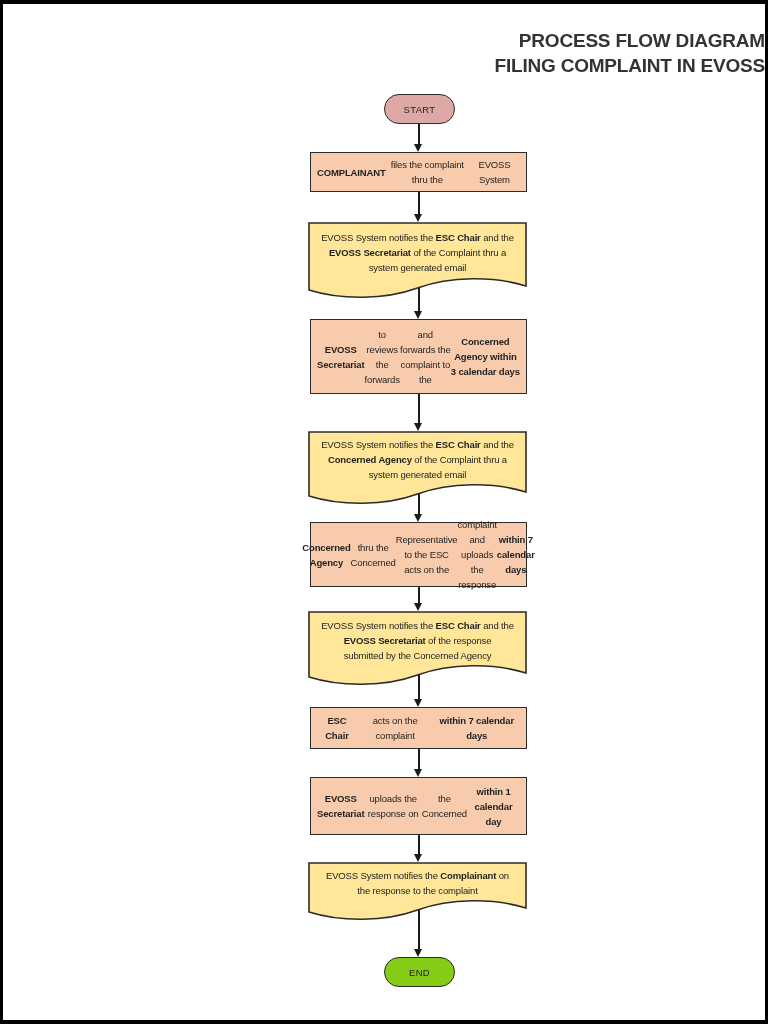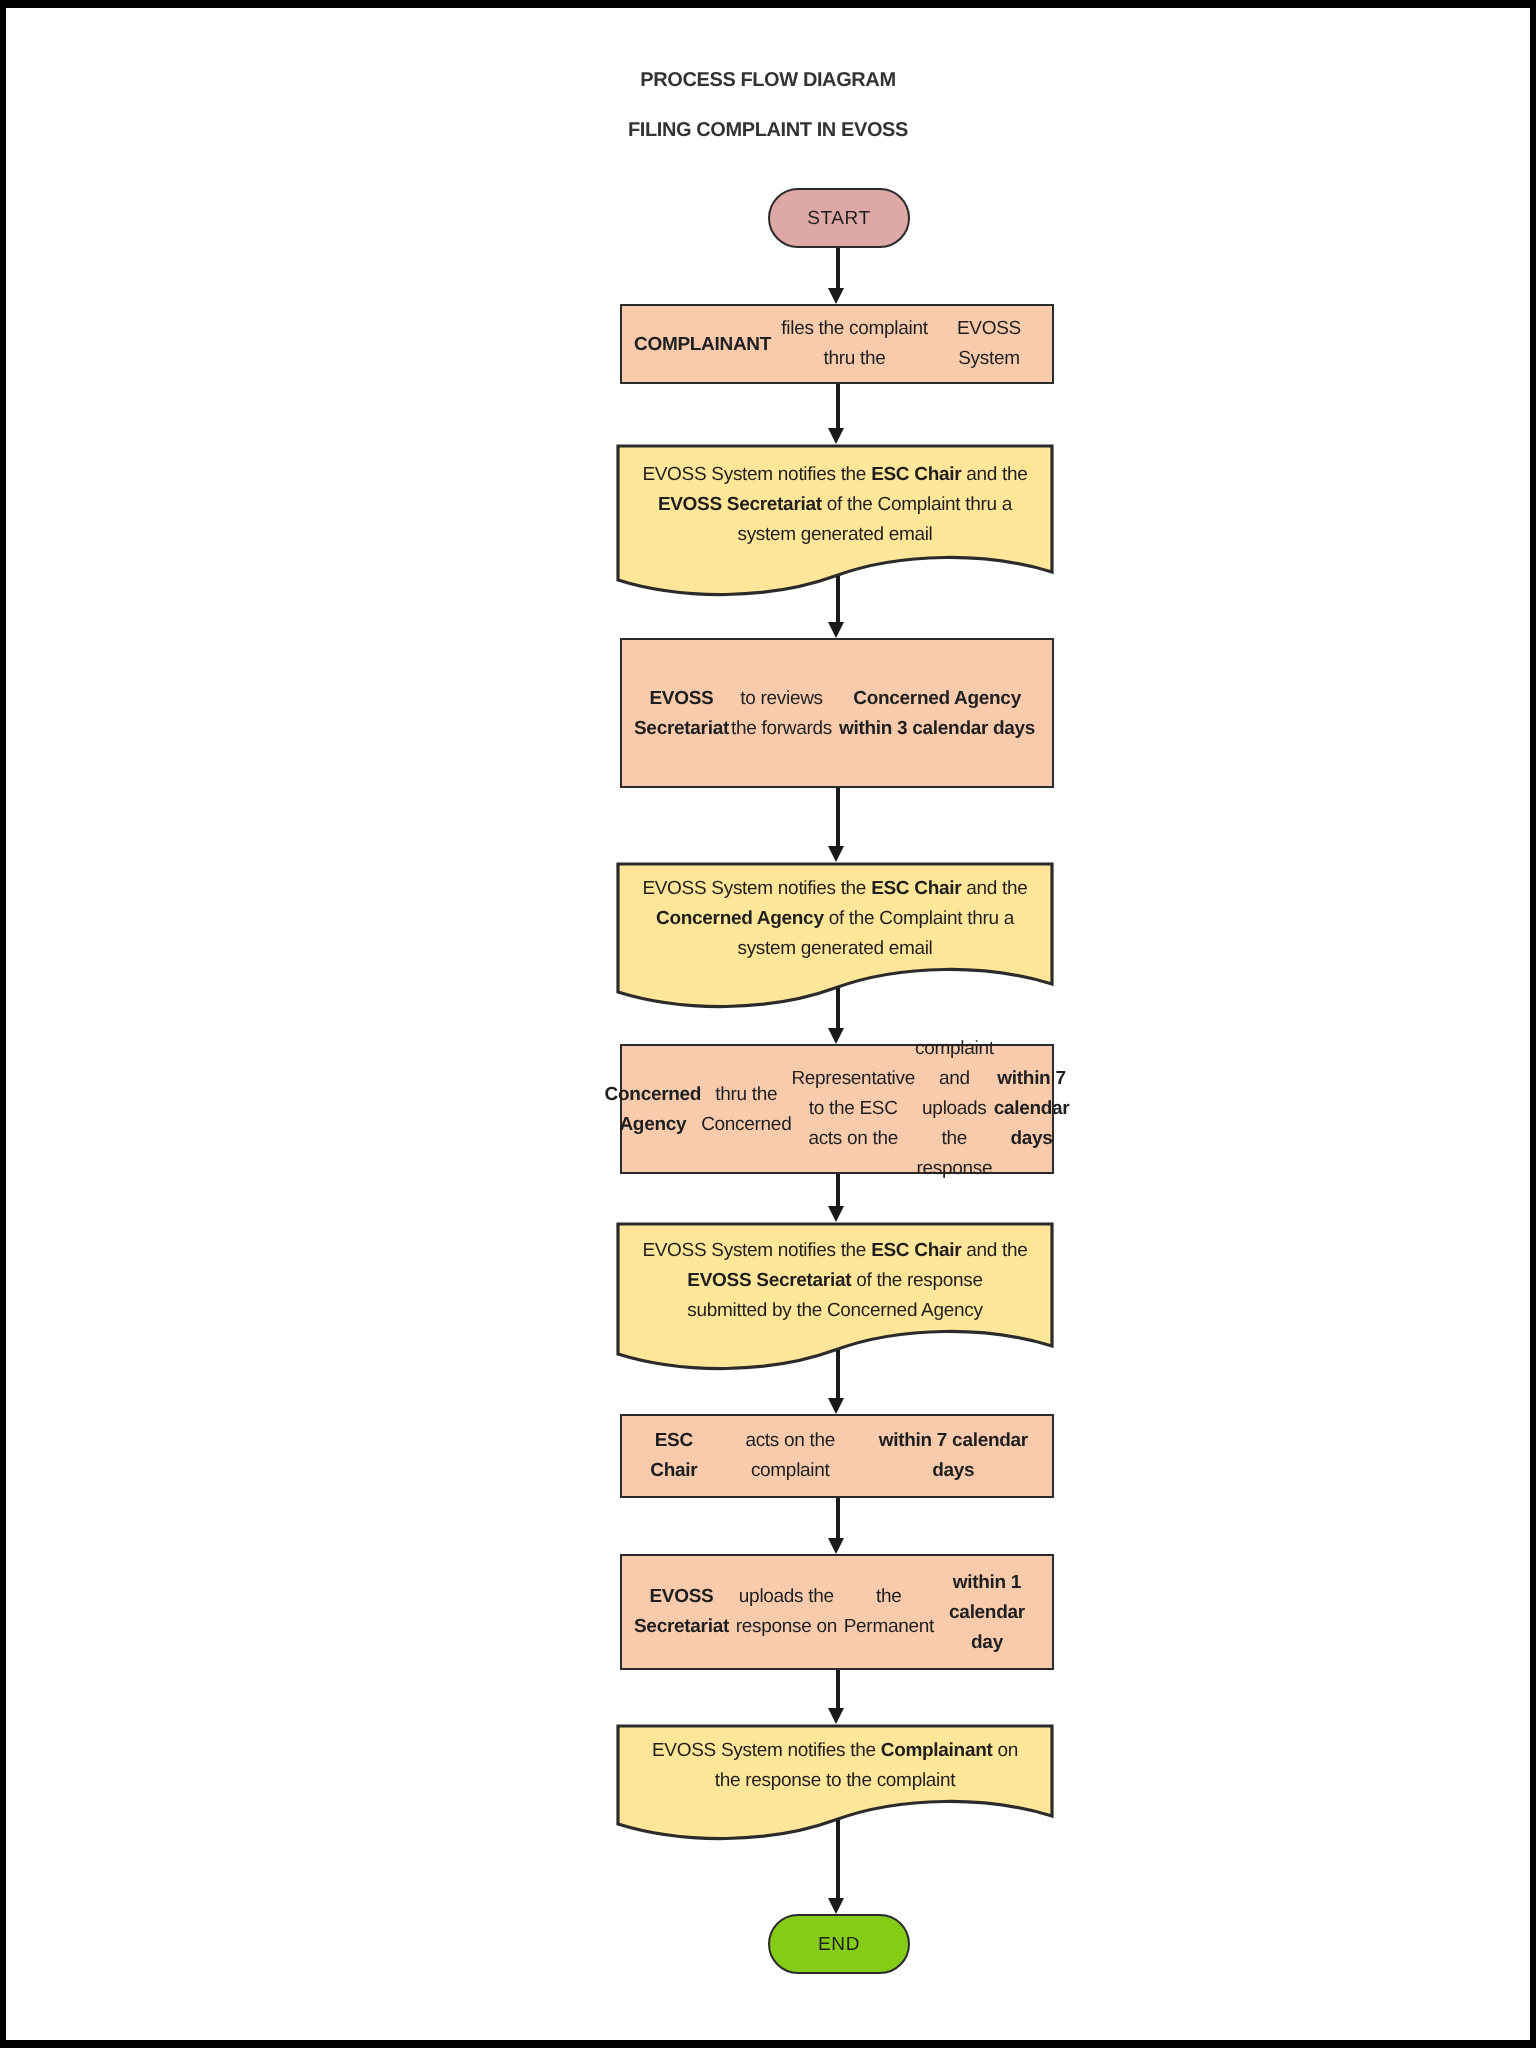--- a/index.html
+++ b/index.html
@@ -2,22 +2,22 @@
 <html><head>
 <meta charset="utf-8">
 <style>
   html,body{margin:0;padding:0;background:#e9e9e9;font-family:"Liberation Sans",sans-serif;}
   .page{
     position:relative;width:768px;height:1024px;background:#fff;
     border-style:solid;border-color:#000;border-width:4px 3px;box-sizing:border-box;
     overflow:hidden;
   }
   .title{
-    position:absolute;top:24px;left:0;width:100%;text-align:center;
-    font-size:10px;font-weight:600;letter-spacing:-0.2px;color:#333;line-height:25px;
+    position:absolute;top:24px;left:0;width:100%;text-align:right;
+    font-size:19px;font-weight:600;letter-spacing:-0.2px;color:#333;line-height:25px;
   }
   .flow{position:absolute;top:0;left:0;width:100%;height:100%;margin-left:32px;}
   .node{position:absolute;box-sizing:border-box;display:flex;align-items:center;justify-content:center;
         text-align:center;color:#1f1f1f;font-size:9.5px;line-height:15px;letter-spacing:-0.15px;}
   .node.terminator{border:1.6px solid #2b2b2b;border-radius:16px;font-size:9.5px;letter-spacing:0.3px;font-weight:500;}
   .node.process{border:1.6px solid #2b2b2b;padding:2px 6px;}
   .node.document{border:none;padding:0;}
   .node.document .doc-svg{position:absolute;top:0;left:0;overflow:visible;}
   .node.document .doc-text{position:relative;z-index:2;width:100%;box-sizing:border-box;padding:2px 2px;}
   .seg-b{font-weight:700;}
@@ -52,20 +52,21 @@
           <path d="M1,68 C 32.85,78 76.64999999999999,78 109.5,66 C 142.35,54 186.15,54 218,64 L 218,1 L 1,1 Z" fill="#FFE699" stroke="#2b2b2b" stroke-width="1.6"></path>
         </svg>
         <div class="doc-text" style="margin-bottom: 18px;"><span class="seg">EVOSS System notifies the </span><span class="seg-b">ESC Chair</span><span class="seg"> and the</span><br><span class="seg-b">EVOSS Secretariat</span><span class="seg"> of the Complaint thru a</span><br><span class="seg">system generated email</span></div>
       </div>
       <div class="conn-line" style="left: 383px; top: 284px; height: 24px; background: rgb(26, 26, 26);"></div>
       <div class="conn-arrow" style="left: 379.25px; top: 307px; border-top-color: rgb(26, 26, 26);"></div>
       <div class="node process" style="left: 275px; top: 315px; width: 217px; height: 75px; background: rgb(248, 203, 173); border-color: rgb(43, 43, 43);">
         <span class="seg-b">EVOSS Secretariat</span>
         <span class="seg"> to reviews the forwards</span>
         <br>
+        <span class="seg">and forwards the complaint to the</span>
         <br>
         <span class="seg-b">Concerned Agency within 3 calendar days</span>
       </div>
       <div class="conn-line" style="left: 383px; top: 390px; height: 30px; background: rgb(26, 26, 26);"></div>
       <div class="conn-arrow" style="left: 379.25px; top: 419px; border-top-color: rgb(26, 26, 26);"></div>
       <div class="node document" style="left: 273px; top: 427px; width: 219px; height: 75px;">
         <svg class="doc-svg" width="219" height="78">
           <path d="M1,65 C 32.85,75 76.64999999999999,75 109.5,63 C 142.35,51 186.15,51 218,61 L 218,1 L 1,1 Z" fill="#FFE699" stroke="#2b2b2b" stroke-width="1.6"></path>
         </svg>
         <div class="doc-text" style="margin-bottom: 18px;"><span class="seg">EVOSS System notifies the </span><span class="seg-b">ESC Chair</span><span class="seg"> and the</span><br><span class="seg-b">Concerned Agency</span><span class="seg"> of the Complaint thru a</span><br><span class="seg">system generated email</span></div>
@@ -97,21 +98,21 @@
         <span class="seg"> acts on the complaint</span>
         <br>
         <span class="seg-b">within 7 calendar days</span>
       </div>
       <div class="conn-line" style="left: 383px; top: 745px; height: 21px; background: rgb(26, 26, 26);"></div>
       <div class="conn-arrow" style="left: 379.25px; top: 765px; border-top-color: rgb(26, 26, 26);"></div>
       <div class="node process" style="left: 275px; top: 773px; width: 217px; height: 58px; background: rgb(248, 203, 173); border-color: rgb(43, 43, 43);">
         <span class="seg-b">EVOSS Secretariat</span>
         <span class="seg"> uploads the response on</span>
         <br>
-        <span class="seg">the Permanent </span>
+        <span class="seg">the Concerned </span>
         <span class="seg-b">within 1 calendar day</span>
       </div>
       <div class="conn-line" style="left: 383px; top: 831px; height: 20px; background: rgb(26, 26, 26);"></div>
       <div class="conn-arrow" style="left: 379.25px; top: 850px; border-top-color: rgb(26, 26, 26);"></div>
       <div class="node document" style="left: 273px; top: 858px; width: 219px; height: 60px;">
         <svg class="doc-svg" width="219" height="63">
           <path d="M1,50 C 32.85,60 76.64999999999999,60 109.5,48 C 142.35,36 186.15,36 218,46 L 218,1 L 1,1 Z" fill="#FFE699" stroke="#2b2b2b" stroke-width="1.6"></path>
         </svg>
         <div class="doc-text" style="margin-bottom: 18px;"><span class="seg">EVOSS System notifies the </span><span class="seg-b">Complainant</span><span class="seg"> on</span><br><span class="seg">the response to the complaint</span></div>
       </div>

